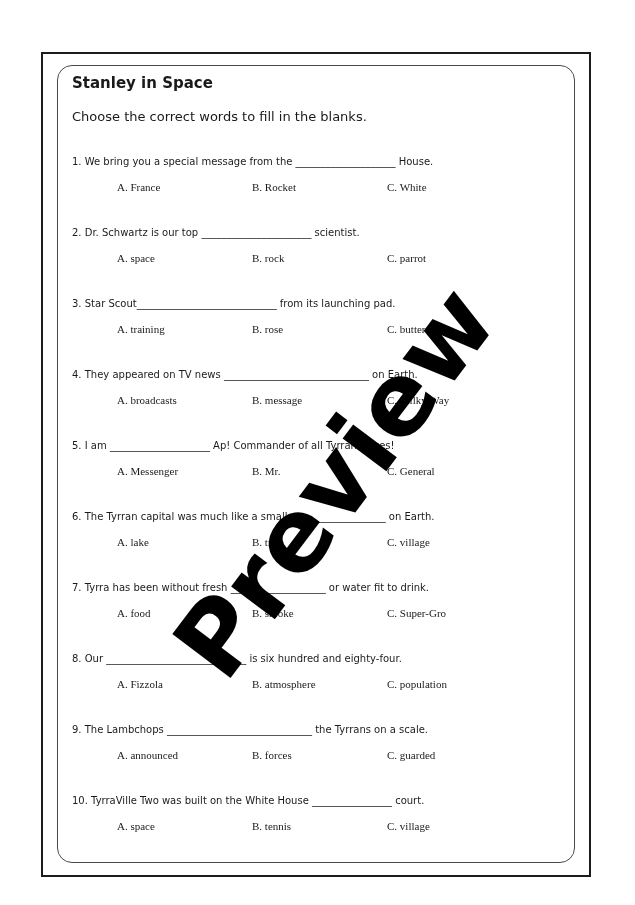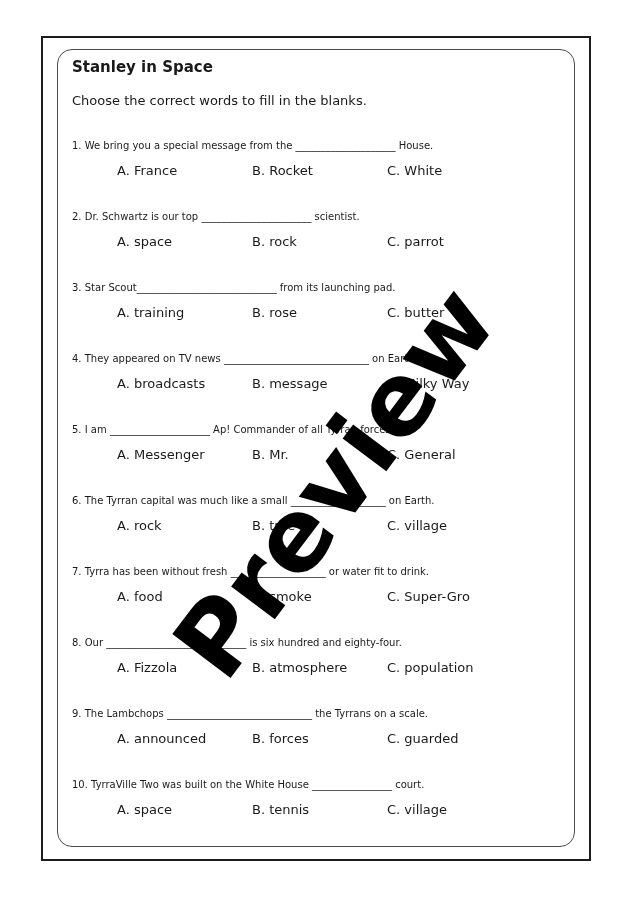--- a/index.html
+++ b/index.html
@@ -5,21 +5,21 @@
   html,body{margin:0;padding:0;}
   body{
     width:635px;height:905px;
     background:#ffffff;
     font-family:"DejaVu Sans","Liberation Sans",sans-serif;
     color:#1a1a1a;
     position:relative;
     overflow:hidden;
   }
   .outer-frame{
-    position:absolute;left:41px;top:36px;
+    position:absolute;left:41px;top:52px;
     width:546px;height:821px;
     border:2px solid #1c1c1c;
     background:#ffffff;
   }
   .inner-panel{
     position:absolute;left:14px;top:11px;
     width:518px;height:798px;
     border:1px solid #4a4a4a;
     border-radius:15px;
     box-sizing:border-box;
@@ -43,21 +43,21 @@
     overflow:visible;
   }
   .q-text{
     font-size:10px;line-height:18px;white-space:nowrap;
   }
   .q-text .it{}
   .q-options{
     display:flex;
     margin-top:7px;
     padding-left:45px;
-    font-size:13px;line-height:18px;white-space:nowrap;
+    font-size:11px;line-height:18px;white-space:nowrap;font-family:Liberation Serif, serif;
   }
   .q-options .opt{flex:none;width:135px;}
   .q-options .opt:last-child{width:auto;}
   .watermark{
     position:absolute;left:335px;top:482px;
     transform:translate(-50%,-50%) rotate(-53deg);
     transform-origin:center center;
     font-size:100px;font-weight:bold;color:#000;
     white-space:nowrap;letter-spacing:1px;
     pointer-events:none;
@@ -109,21 +109,21 @@
           <div class="q-text"><span>5. I am ____________________ Ap! Commander of all Tyrran forces!</span></div>
           <div class="q-options">
             <span class="opt">A. Messenger</span>
             <span class="opt">B. Mr.</span>
             <span class="opt">C. General</span>
           </div>
         </div>
         <div class="question">
           <div class="q-text"><span>6. The Tyrran capital was much like a small ___________________ on Earth.</span></div>
           <div class="q-options">
-            <span class="opt">A. rock</span>
+            <span class="opt">A. lake</span>
             <span class="opt">B. tree</span>
             <span class="opt">C. village</span>
           </div>
         </div>
         <div class="question">
           <div class="q-text"><span>7. Tyrra has been without fresh ___________________ or water fit to drink.</span></div>
           <div class="q-options">
             <span class="opt">A. food</span>
             <span class="opt">B. smoke</span>
             <span class="opt">C. Super-Gro</span>

